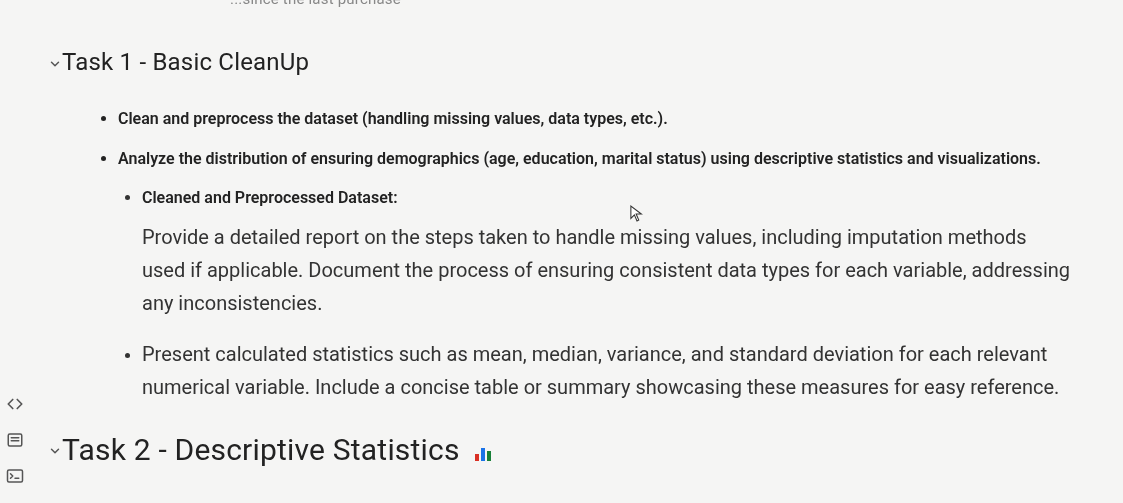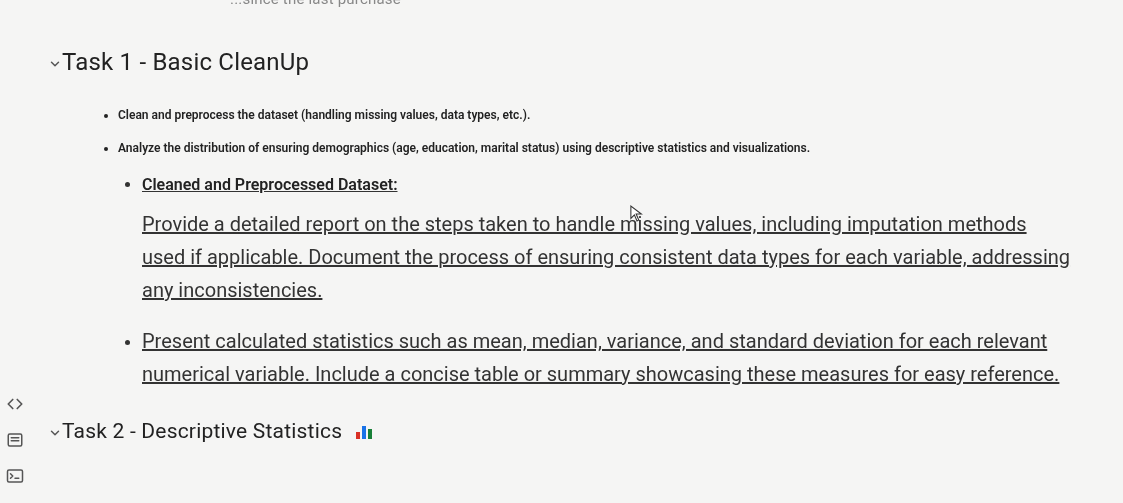--- a/index.html
+++ b/index.html
@@ -71,37 +71,36 @@
   }
   .section-body {
     padding-left: 52px;
   }
   ul.main-list {
     list-style: disc;
     margin: 30px 0 0 0;
     padding-left: 18px;
   }
   ul.main-list > li {
-    font-size: 12px;
+    font-size: 16px;
     font-weight: 600;
     color: #222;
     margin-bottom: 14px;
     line-height: 1.6;
   }
   .deliverables-label {
     margin-top: 24px;
     font-size: 16px;
     font-weight: 600;
     color: #222;
     padding-left: 0;
   }
   ul.deliverables {
     list-style: disc;
     padding-left: 42px;
-    text-decoration: underline;
   }
   ul.deliverables > li {
     margin-bottom: 18px;
   }
   .deliv-title {
     font-size: 16px;
     font-weight: 600;
     color: #222;
     line-height: 1.6;
   }
@@ -110,21 +109,21 @@
     font-weight: 400;
     color: #333;
     line-height: 1.65;
     margin-top: 10px;
     padding-right: 20px;
   }
   .section2 {
     margin-top: 28px;
   }
   .section2 .section-title {
-    font-size: 21px;
+    font-size: 30px;
   }
   .chart-icon {
     display: inline-block;
     width: 16px;
     height: 14px;
     margin-left: 8px;
     position: relative;
     vertical-align: -1px;
   }
   .chart-icon span {

